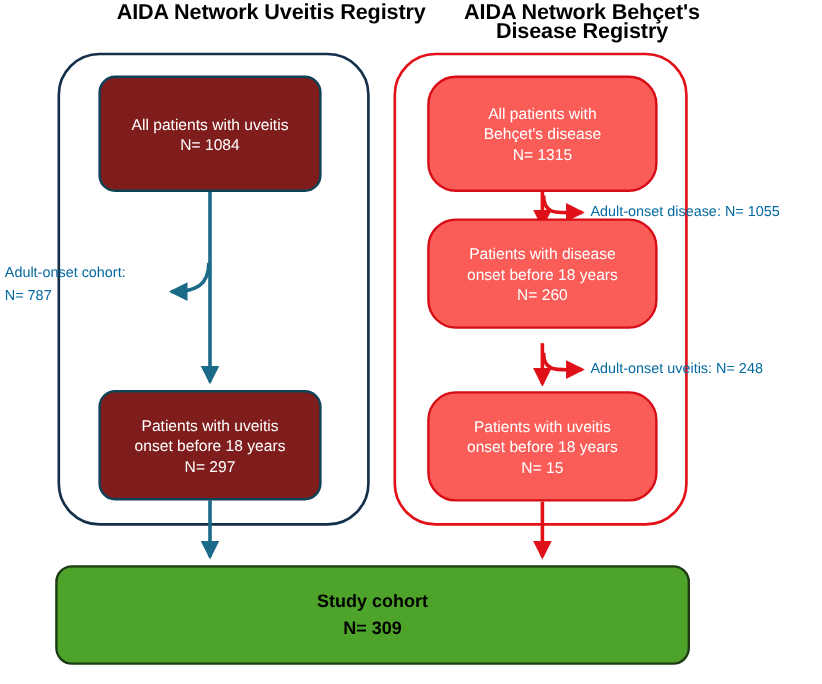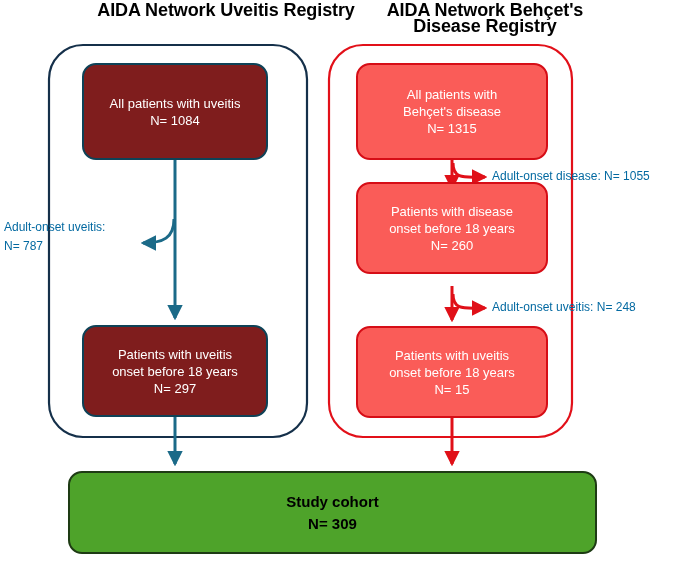--- a/index.html
+++ b/index.html
@@ -49,31 +49,30 @@
   .node .ln { display: block; white-space: nowrap; }
 
   .node.blue {
     background: #7f1d1d;
     border: 2.5px solid #0E4257;
     border-radius: 14px;
   }
   .node.red {
     background: #FA5C58;
     border: 2.5px solid #D60D16;
-    border-radius: 14px;
+    border-radius: 24px;
   }
   .node.green {
     background: #4EA32A;
     border: 2.5px solid #1E3B14;
     border-radius: 14px;
     color: #000000;
     font-weight: bold;
     font-size: 15px;
     line-height: 22px;
-    margin-left: 22px;
   }
 
   #node-uveitis-all     { left: 82px;  top: 63px;  width: 186px; height: 97px; }
   #node-uveitis-minor   { left: 82px;  top: 325px; width: 186px; height: 92px; }
   #node-behcet-all      { left: 356px; top: 63px;  width: 192px; height: 97px; }
   #node-behcet-minor    { left: 356px; top: 182px; width: 192px; height: 92px; }
   #node-behcet-uveitis  { left: 356px; top: 326px; width: 192px; height: 92px; }
   #node-study-cohort    { left: 46px;  top: 471px; width: 529px; height: 83px; }
 
   .side-label {
@@ -133,21 +132,21 @@
     <span class="ln">AIDA Network Behçet's</span>
     <span class="ln">Disease Registry</span>
   </div>
 
   <div class="node blue" id="node-uveitis-all">
     <span class="ln">All patients with uveitis</span>
     <span class="ln">N= 1084</span>
   </div>
 
   <div class="side-label" id="label-adult-uveitis-left">
-    <span class="l1">Adult-onset uveitis:</span>
+    <span class="l1">Adult-onset cohort:</span>
     <span class="l2">N= 787</span>
   </div>
 
   <div class="node blue" id="node-uveitis-minor">
     <span class="ln">Patients with uveitis</span>
     <span class="ln">onset before 18 years</span>
     <span class="ln">N= 297</span>
   </div>
 
   <div class="node red" id="node-behcet-all">

